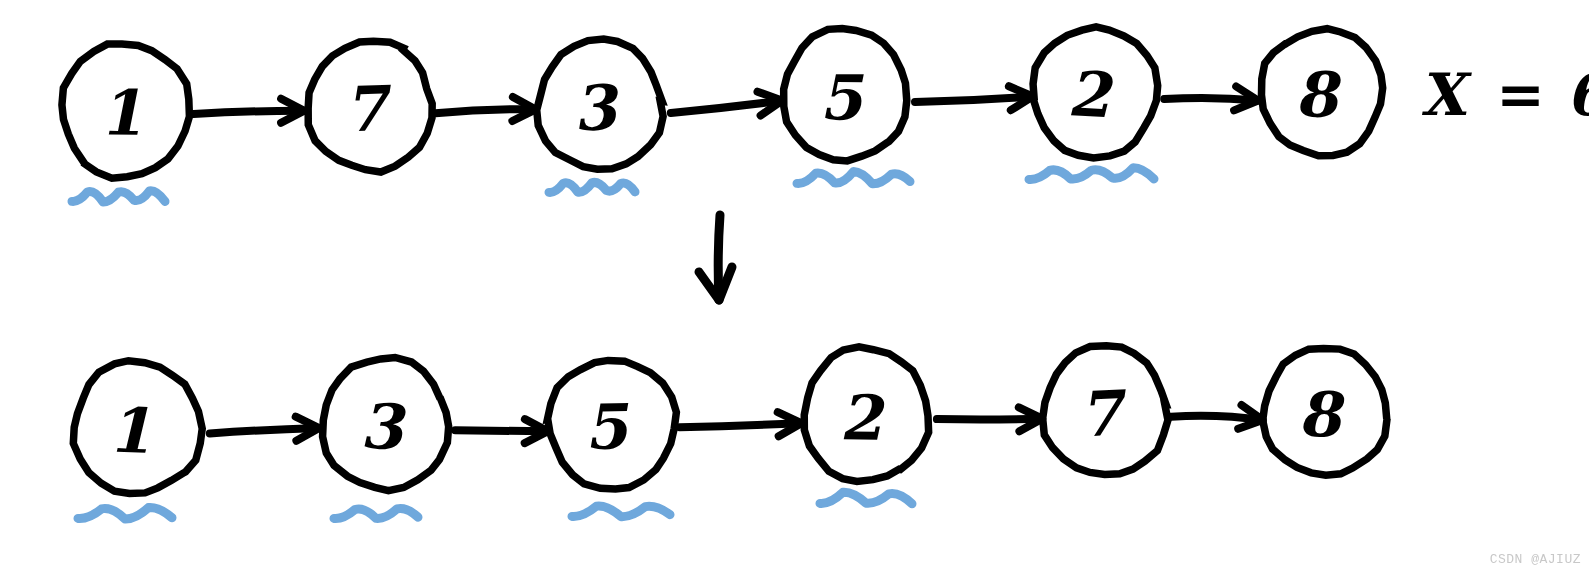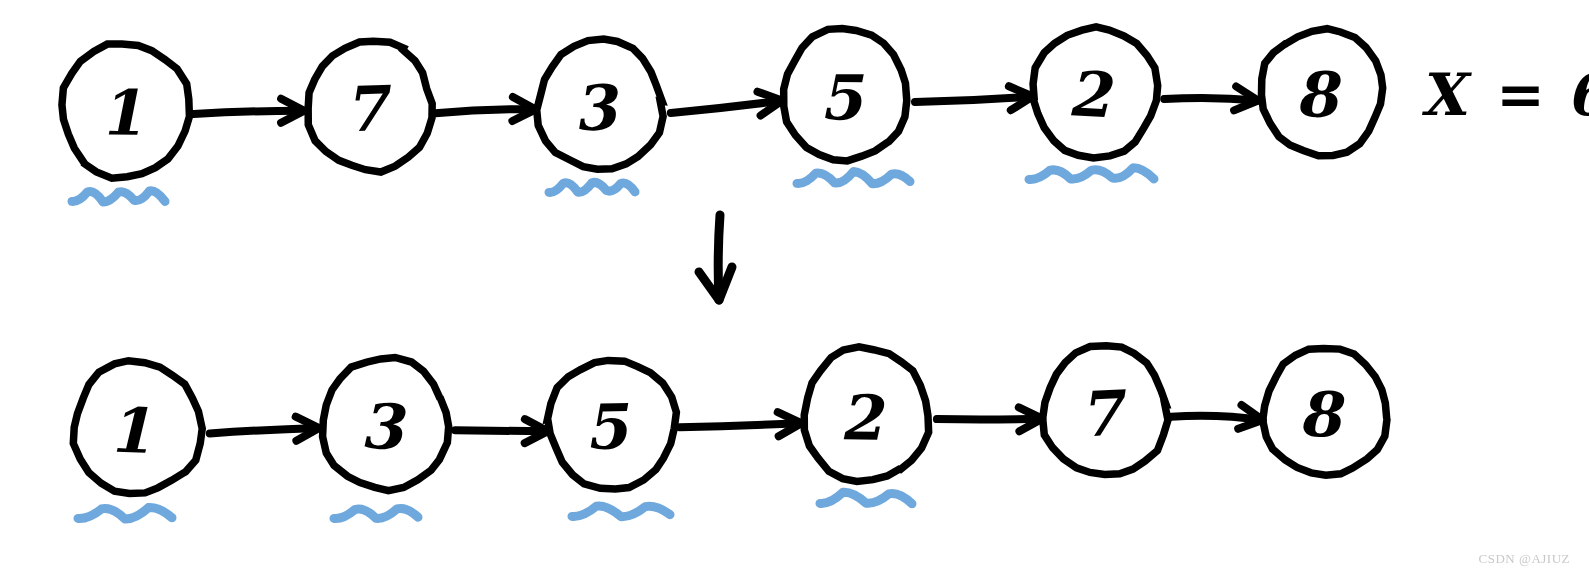--- a/index.html
+++ b/index.html
@@ -75,23 +75,23 @@
     font-style: italic;
     font-weight: 700;
     font-size: 58px;
     fill: #000000;
     text-anchor: start;
     dominant-baseline: central;
     letter-spacing: 3px;
   }
   .watermark {
     position: absolute;
-    right: 19px;
+    right: 8px;
     bottom: 8px;
-    font-family: Liberation Serif, serif;
+    font-family: Liberation Mono, monospace;
     font-size: 13px;
     color: #c8c8c8;
     letter-spacing: 0.5px;
     user-select: none;
   }
 </style>
 </head>
 <body>
 
 <div id="canvas">

